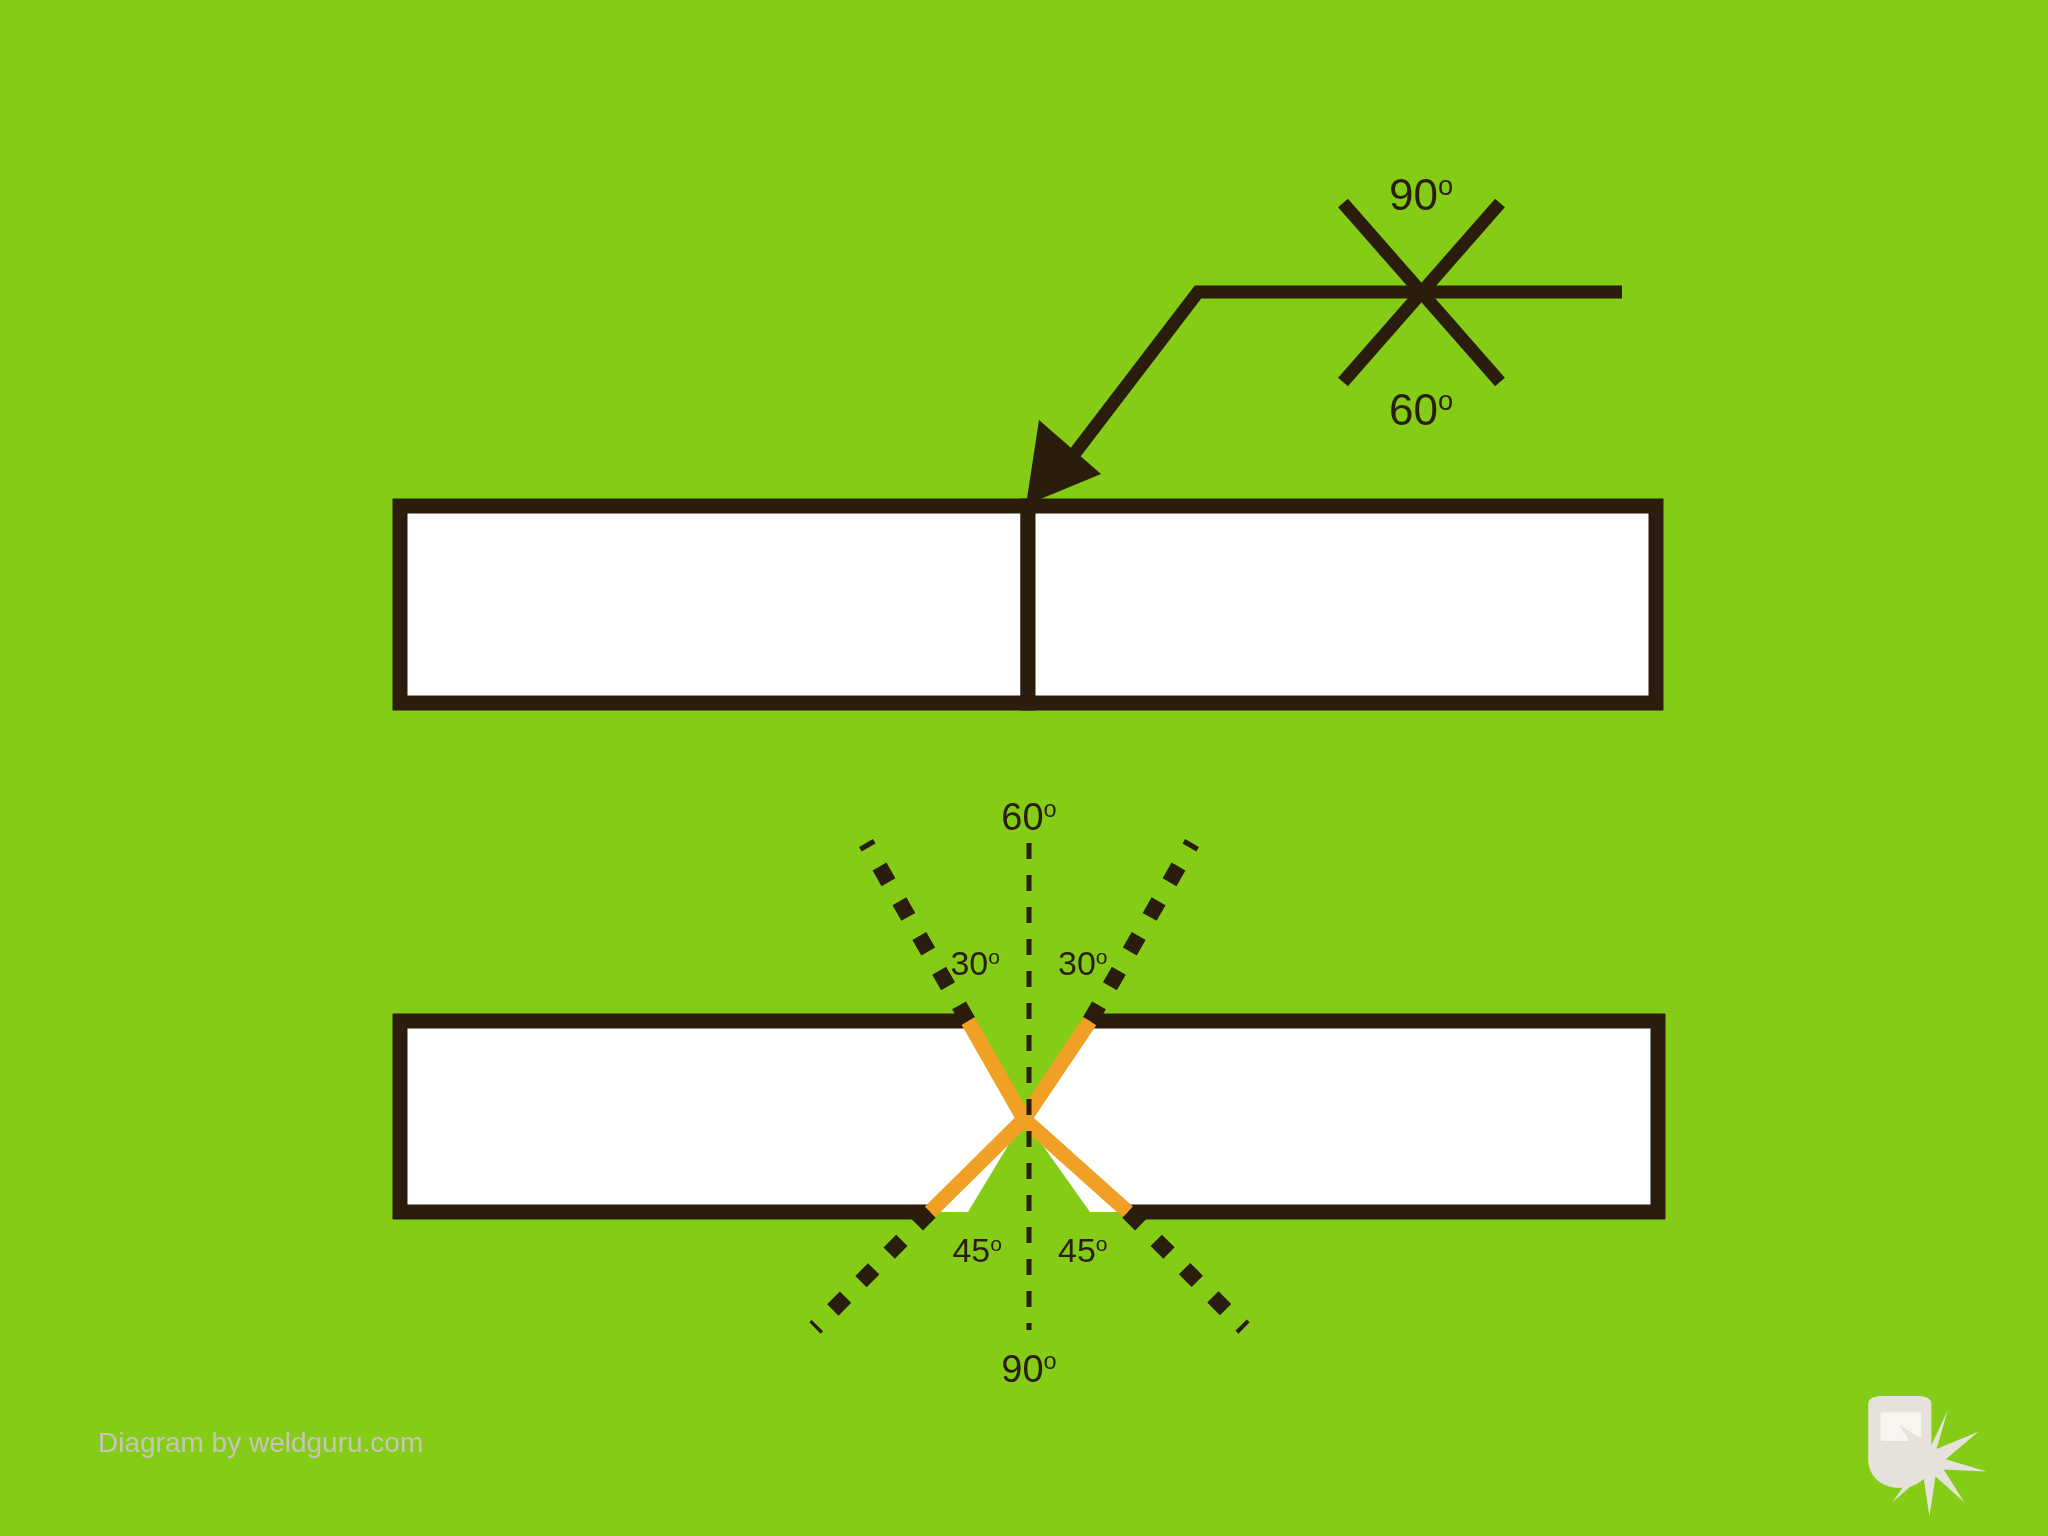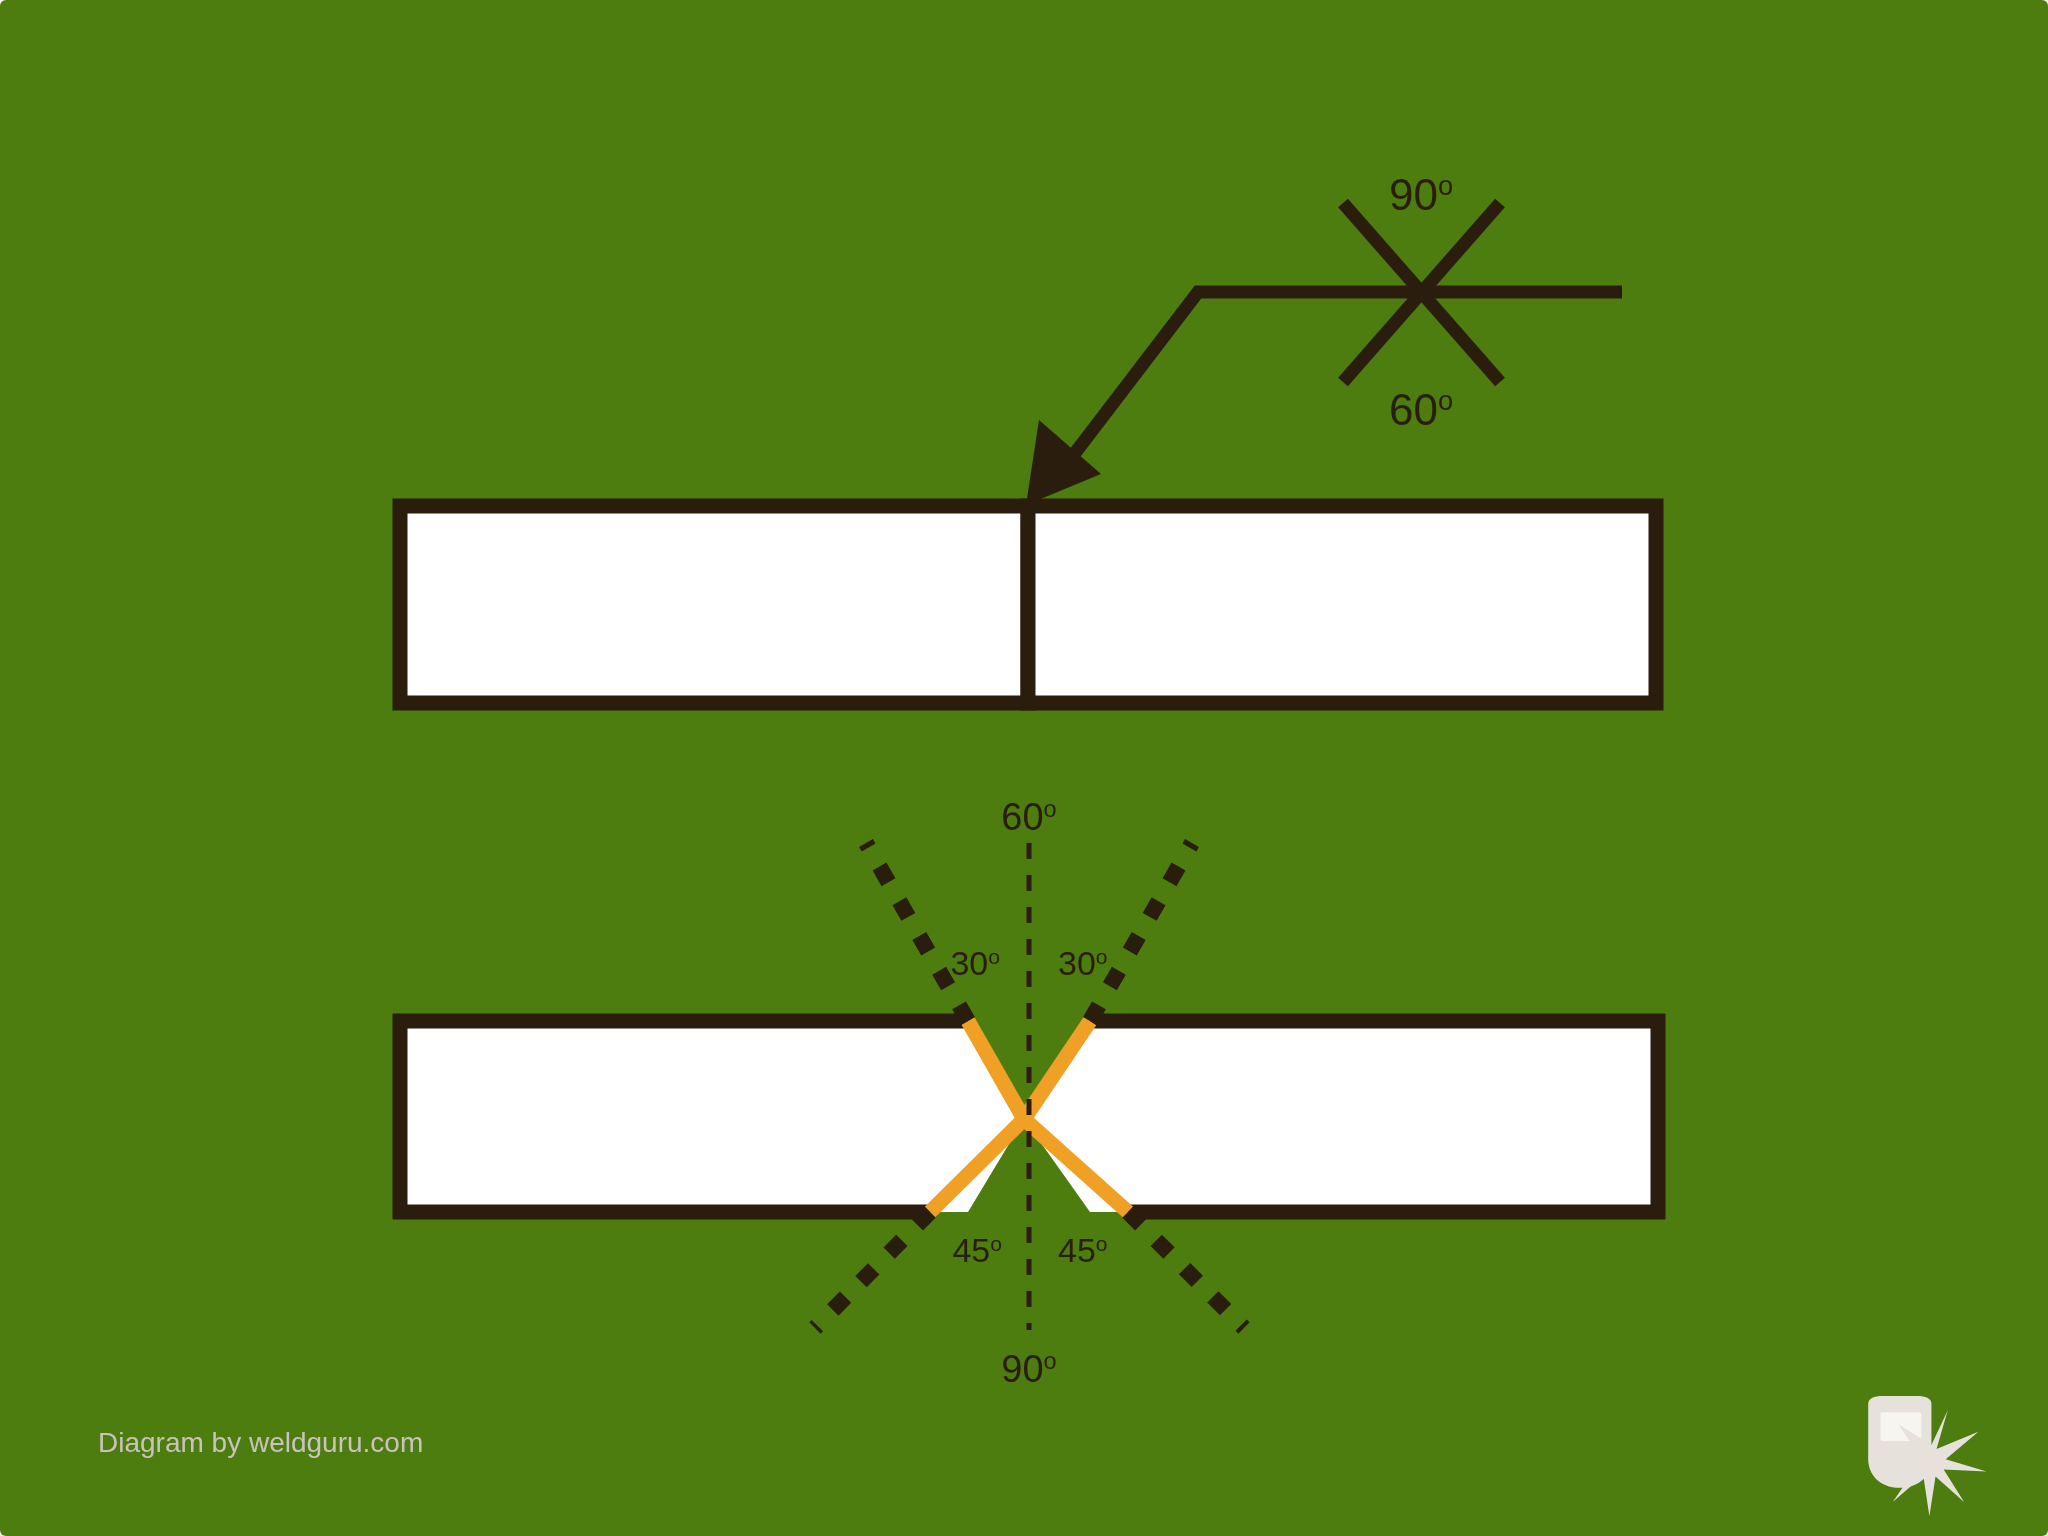--- a/index.html
+++ b/index.html
@@ -13,22 +13,21 @@
     height: 1536px;
     position: relative;
     overflow: hidden;
     font-family: "Liberation Sans", sans-serif;
   }
   #stage {
     position: absolute;
     left: 0; top: 0;
     width: 2048px;
     height: 1536px;
-    background: #4d7c0f;
-    border-radius: 6px;
+    background: #84cc16;
   }
   svg.layer {
     position: absolute;
     left: 0; top: 0;
     width: 2048px;
     height: 1536px;
     display: block;
   }
   .lbl {
     font-family: "Liberation Sans", sans-serif;

